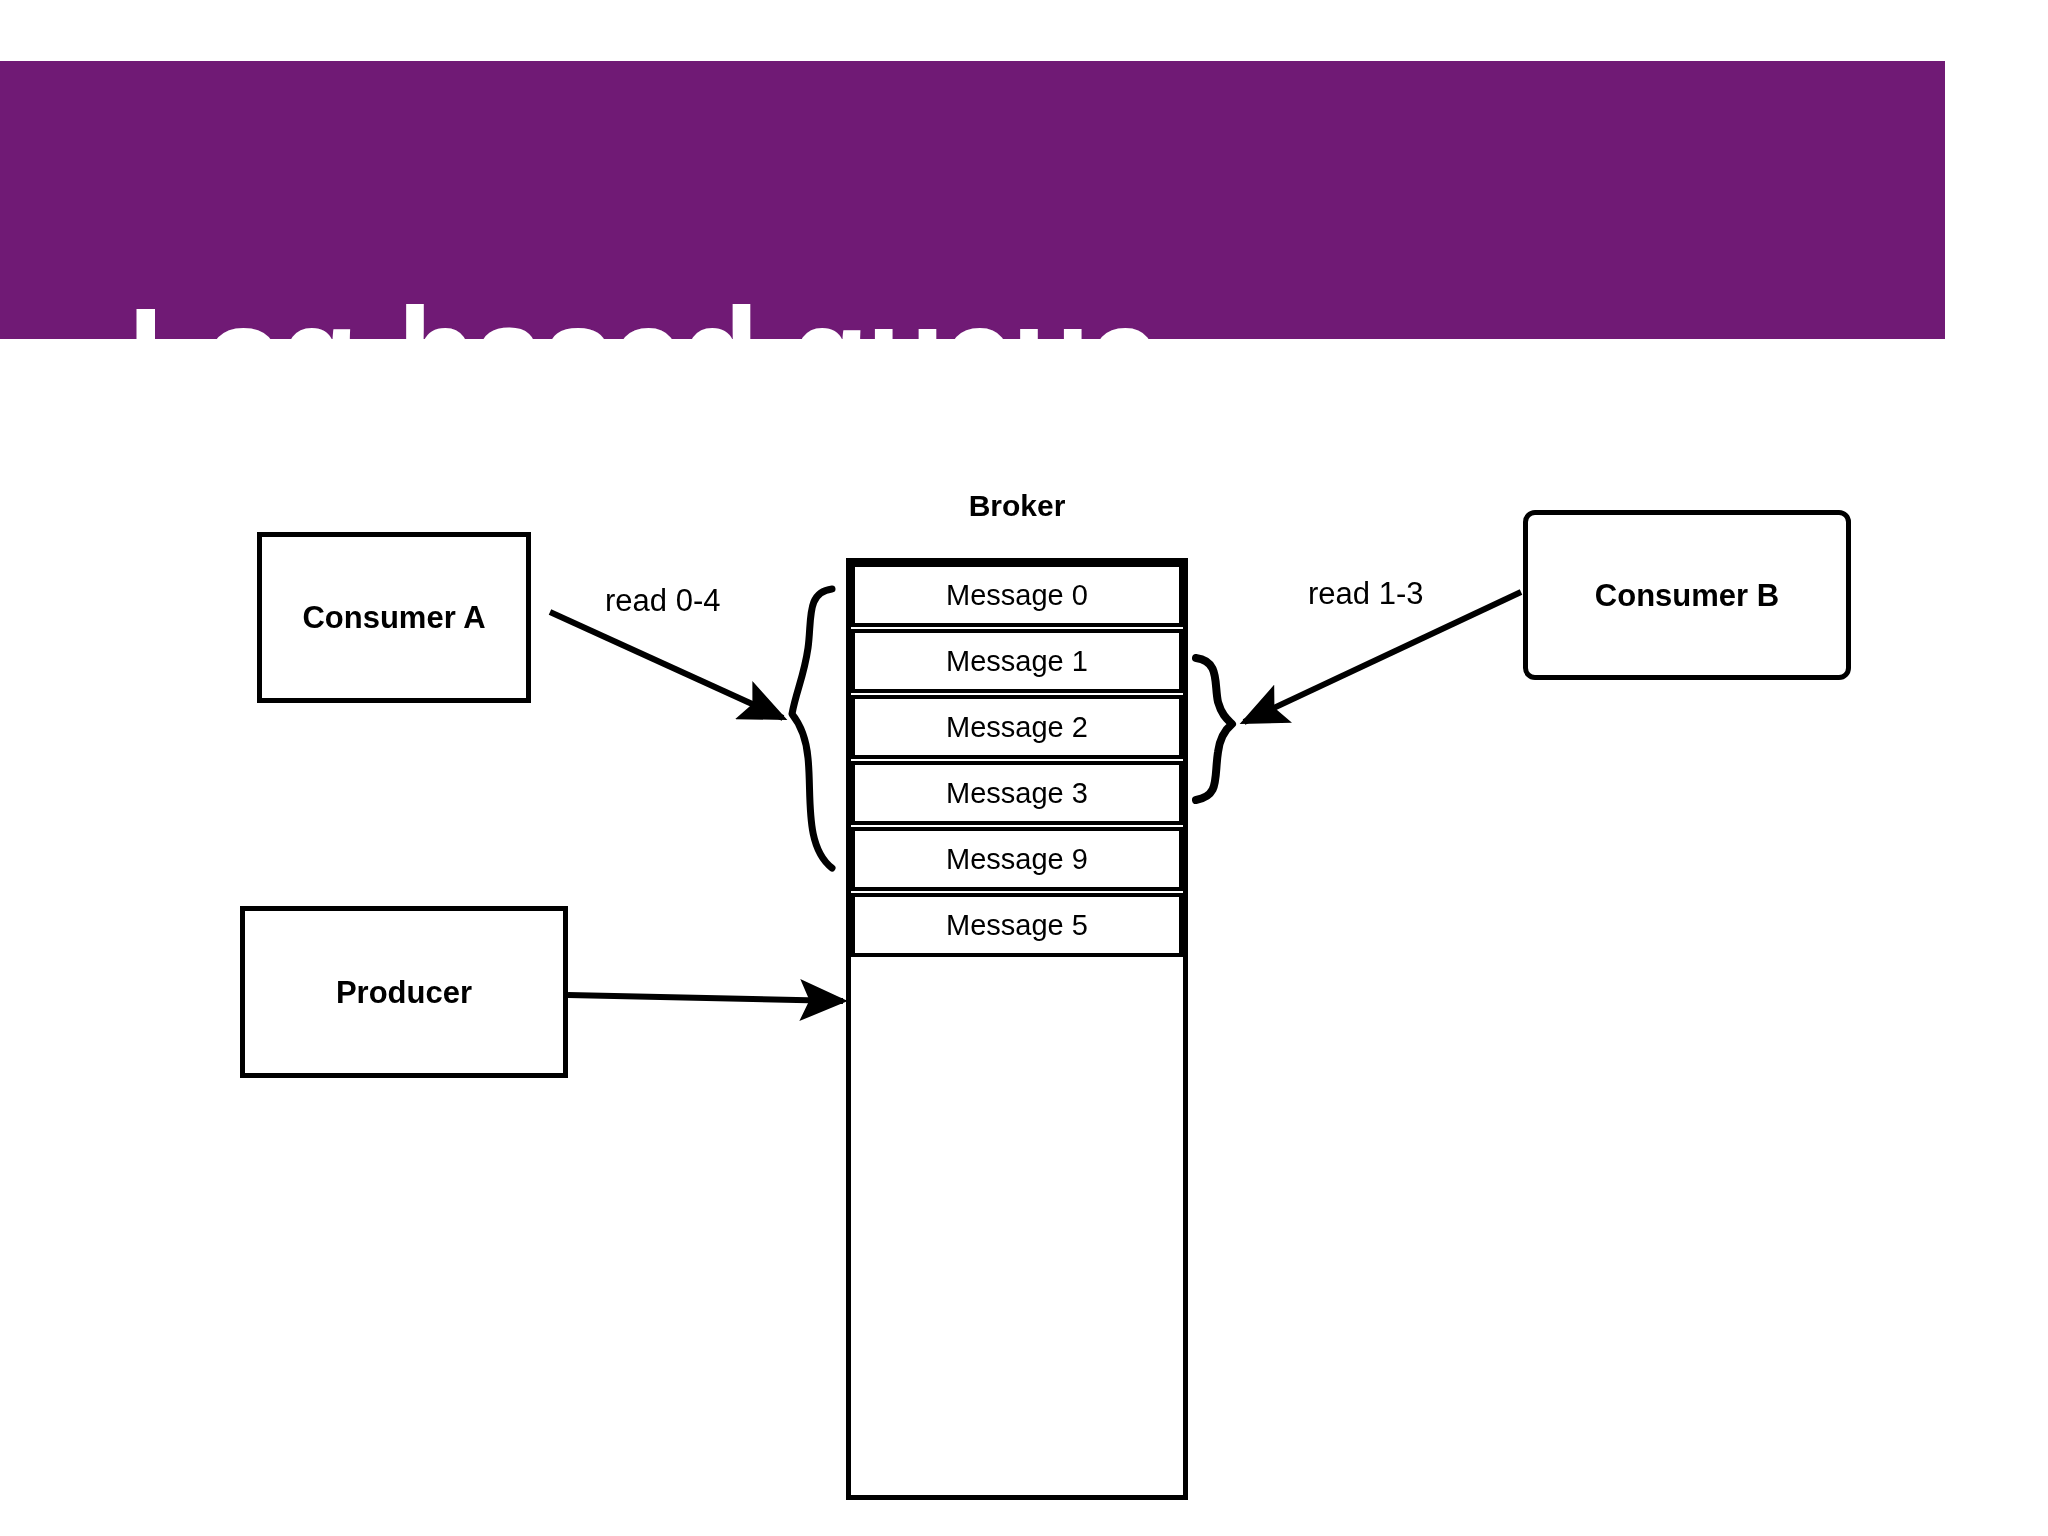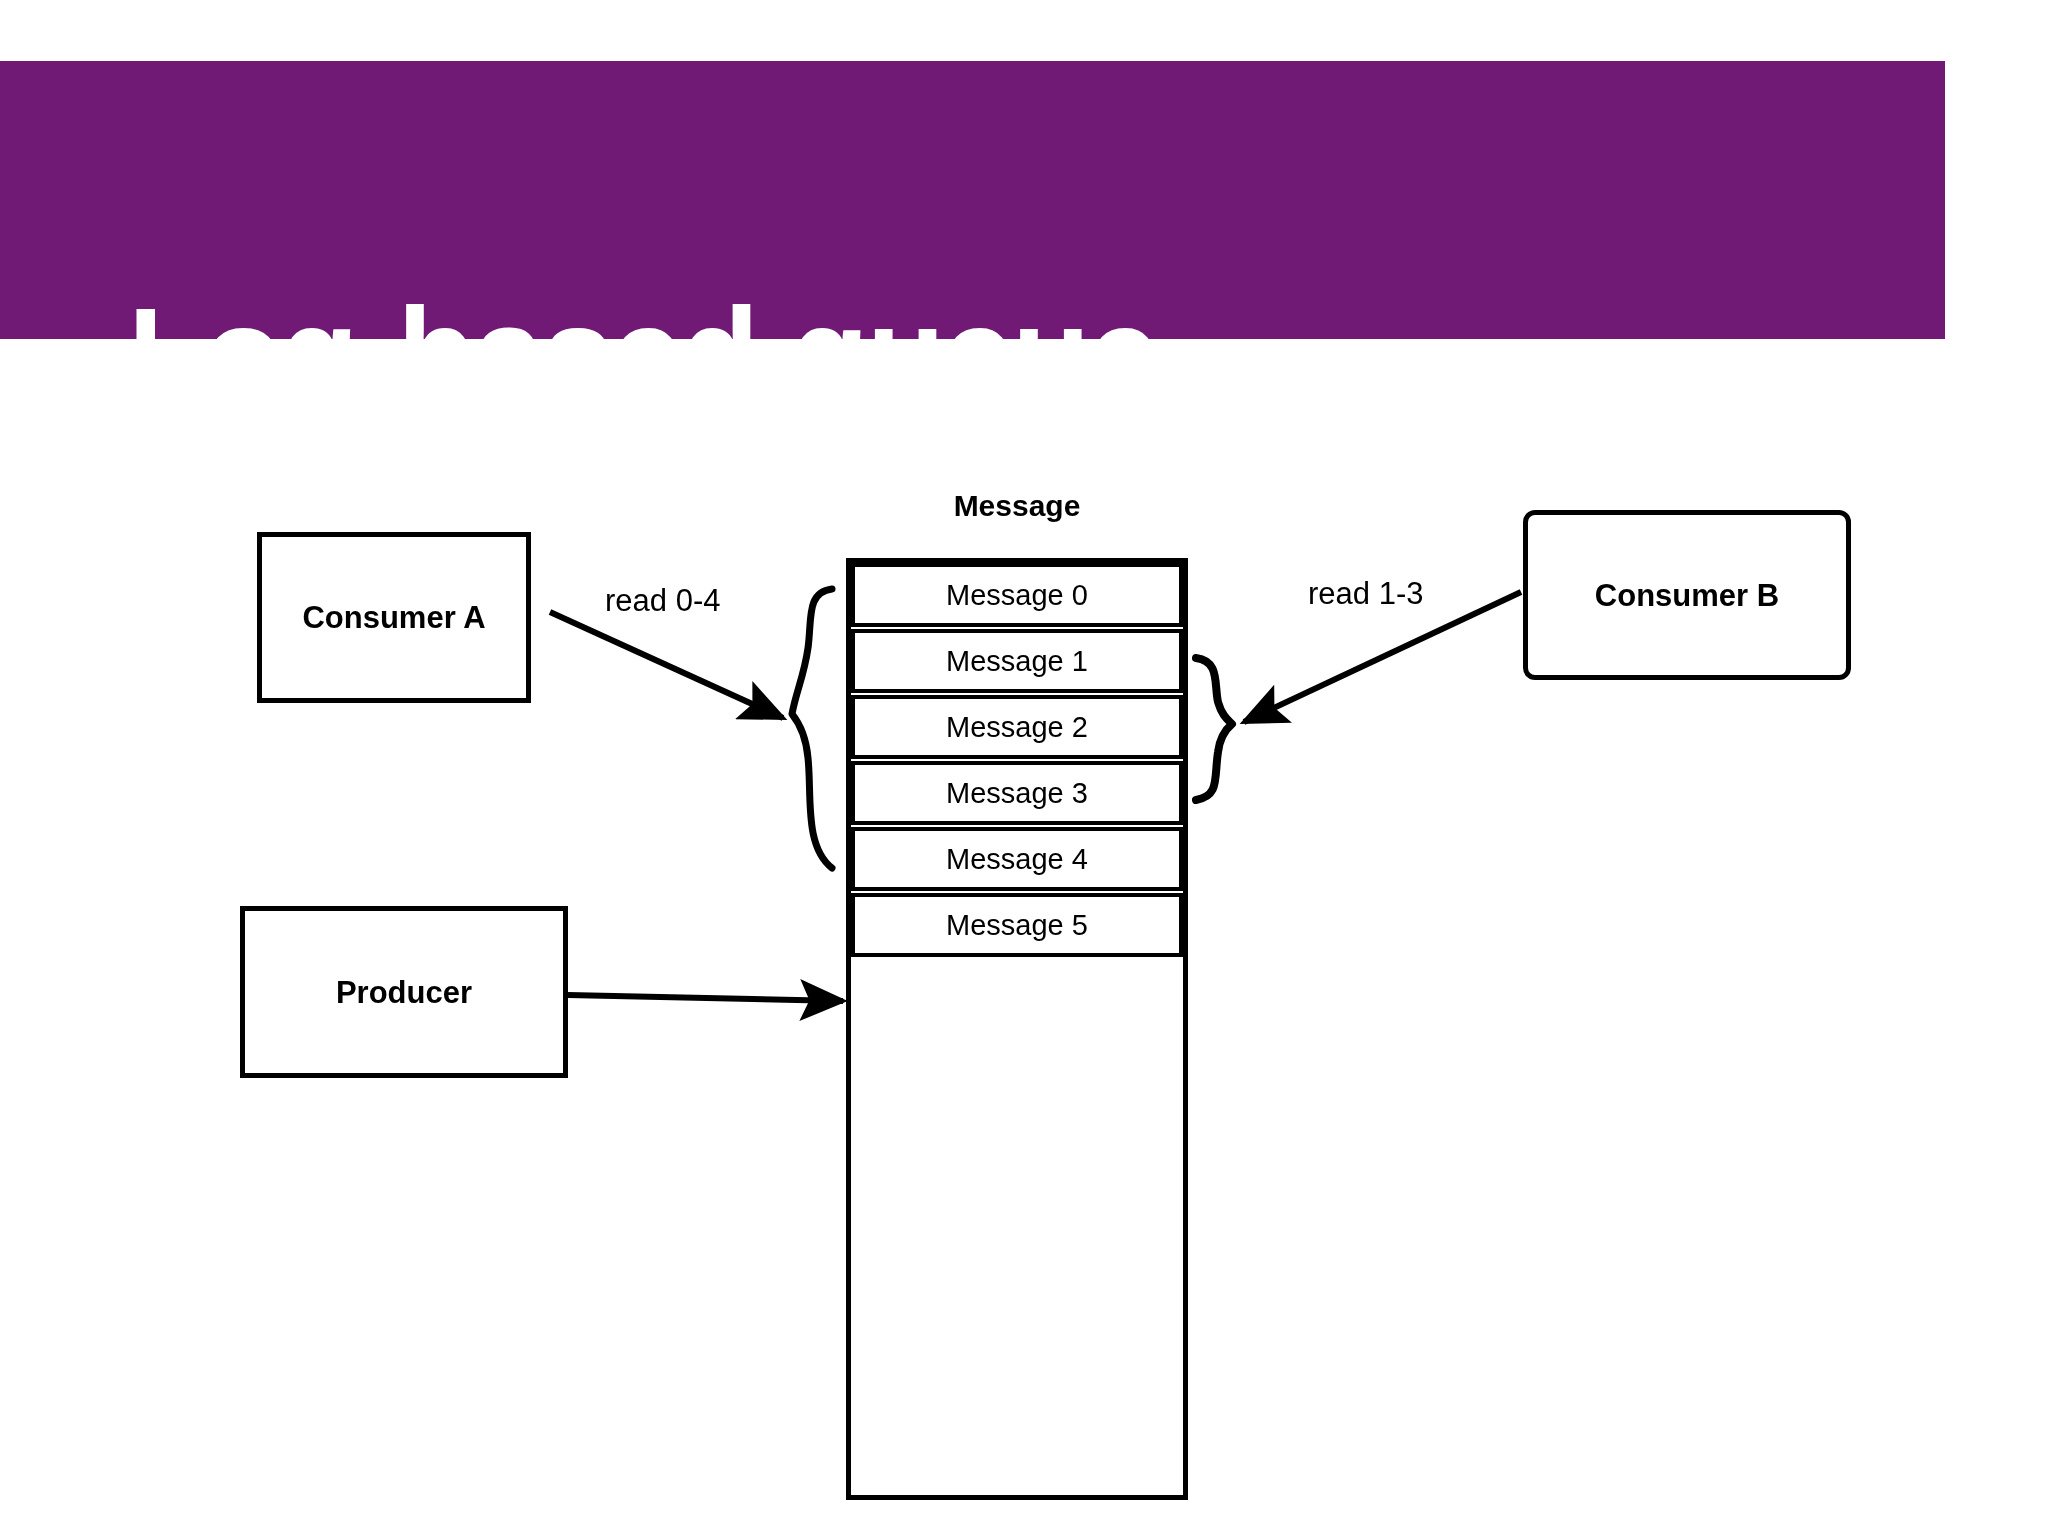--- a/index.html
+++ b/index.html
@@ -126,38 +126,38 @@
 </style>
 </head>
 <body>
 
 <div id="slide">
 
   <div id="title-banner">
     <div id="title-text">Log-based queue</div>
   </div>
 
-  <div id="broker-label">Message</div>
+  <div id="broker-label">Broker</div>
 
   <div id="broker-log">
     <div id="message-stack">
       <div class="message-row">
         <span class="message-label">Message 0</span>
       </div>
       <div class="message-row">
         <span class="message-label">Message 1</span>
       </div>
       <div class="message-row">
         <span class="message-label">Message 2</span>
       </div>
       <div class="message-row">
         <span class="message-label">Message 3</span>
       </div>
       <div class="message-row">
-        <span class="message-label">Message 4</span>
+        <span class="message-label">Message 9</span>
       </div>
       <div class="message-row">
         <span class="message-label">Message 5</span>
       </div>
     </div>
   </div>
 
   <div class="node-box" id="consumer-a-box">
     <span class="node-label">Consumer A</span>
   </div>

